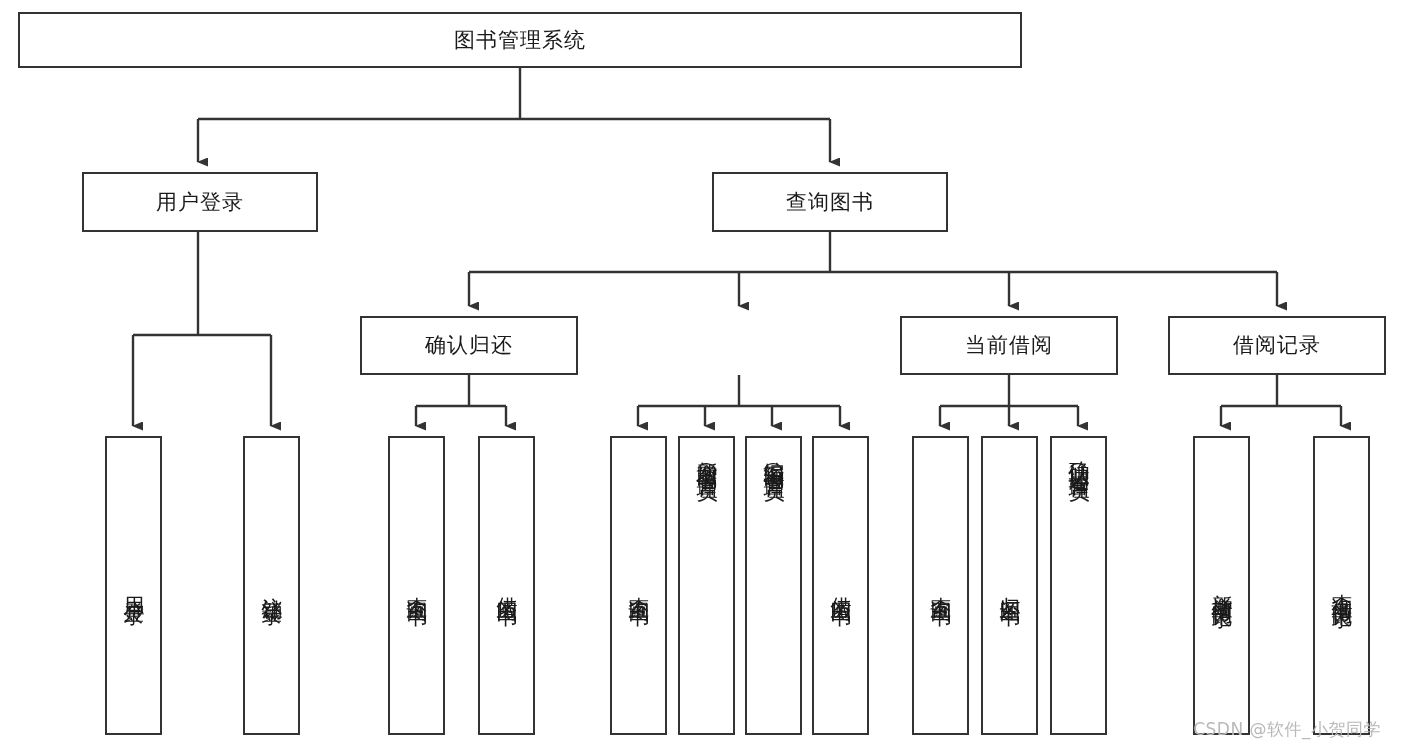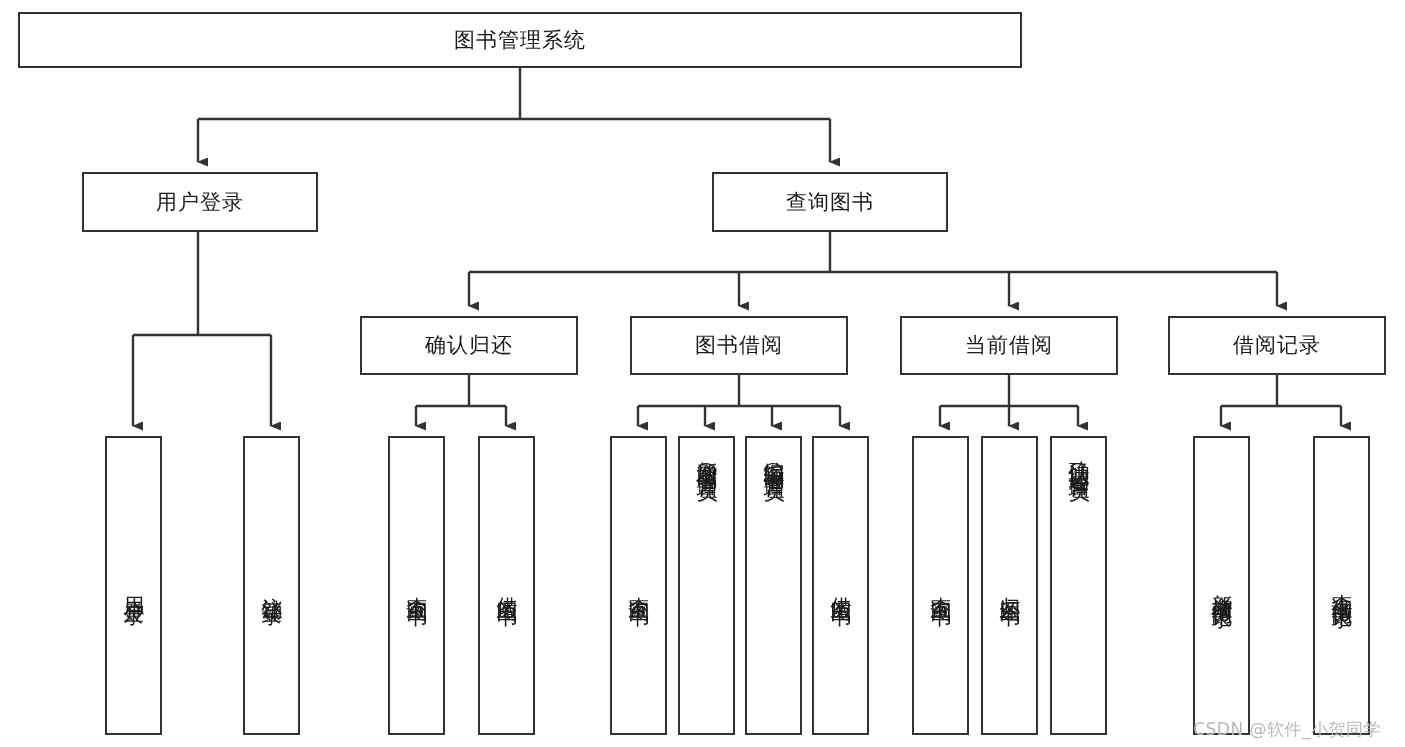--- a/index.html
+++ b/index.html
@@ -136,23 +136,20 @@
   <div class="node horizontal" style="left:82px; top:172px; width:236px; height:60px;">
     <span class="node-label">用户登录</span>
   </div>
   <div class="node horizontal" style="left:712px; top:172px; width:236px; height:60px;">
     <span class="node-label">查询图书</span>
   </div>
 
   <div class="node horizontal" style="left:360px; top:316px; width:218px; height:59px;">
     <span class="node-label">确认归还</span>
   </div>
-  <div class="node horizontal" style="left:630px; top:316px; width:218px; height:59px;">
-    <span class="node-label">图书借阅</span>
-  </div>
   <div class="node horizontal" style="left:1168px; top:316px; width:218px; height:59px;">
     <span class="node-label">借阅记录</span>
   </div>
   <div class="node horizontal" style="left:900px; top:316px; width:218px; height:59px;">
     <span class="node-label">当前借阅</span>
   </div>
 
   <div class="node vertical centered" style="left:105px; top:436px; width:57px; height:299px;">
     <span class="node-label">用户登录</span>
   </div>

